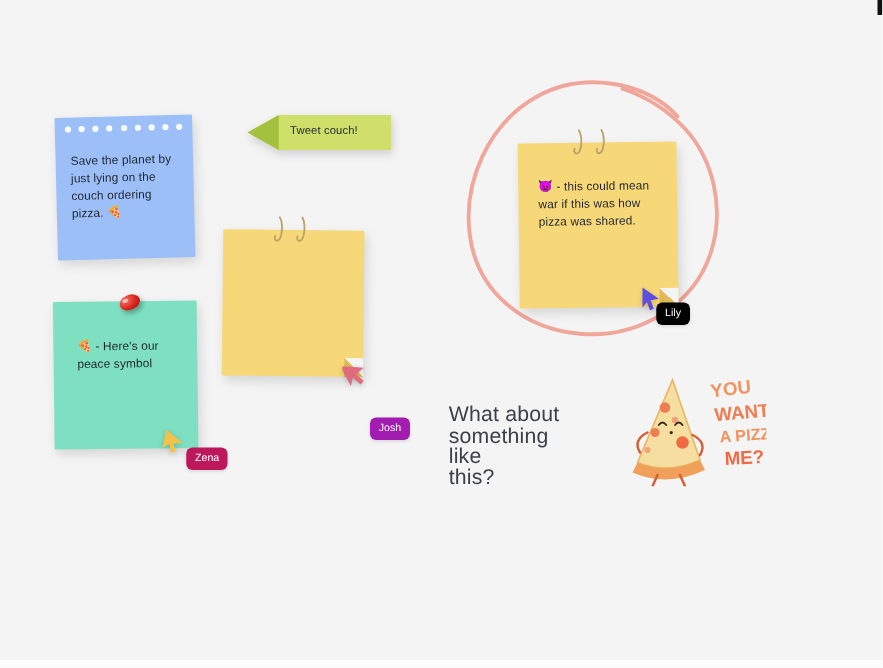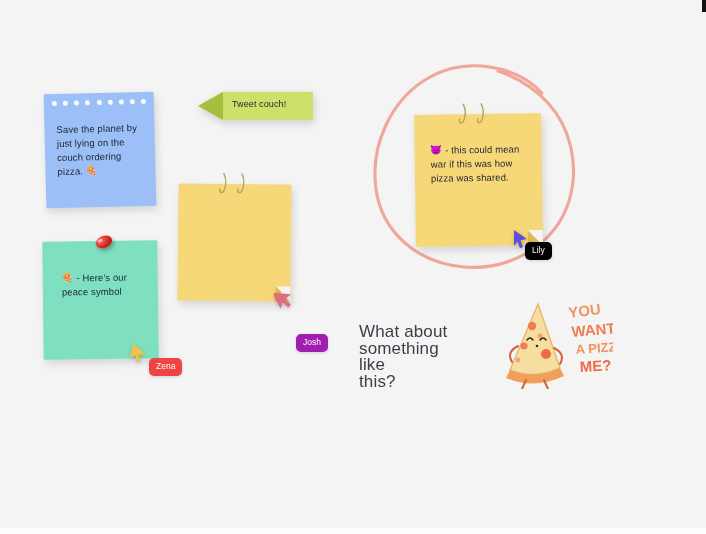--- a/index.html
+++ b/index.html
@@ -259,21 +259,21 @@
     box-shadow: 0 1px 3px rgba(0,0,0,0.14);
   }
 
   #cursor-josh { left: 274px; top: 287px; }
   #cursor-josh .name-chip { left: 22px; top: 15px; background: #a21caf; margin-top: 32px; }
 
   #cursor-lily { left: 512px; top: 229px; }
   #cursor-lily .name-chip { left: 13px; top: 13px; background: #000000; }
 
   #cursor-zena { left: 129px; top: 344px; }
-  #cursor-zena .name-chip { left: 20px; top: 14px; background: #ef4444; }
+  #cursor-zena .name-chip { left: 20px; top: 14px; background: #be185d; }
 </style>
 </head>
 <body>
 
 <div id="canvas">
 
   <svg id="drawn-circle" viewBox="0 0 216 215" fill="none">
     <path d="M176 38 C150 10 100 2 64 22 C24 44 4 92 10 134 C16 178 52 208 98 212 C146 216 190 188 203 146 C214 110 204 72 182 48 C168 33 150 22 132 16" stroke="#f0a69a" stroke-width="3.1" stroke-linecap="round" fill="none"></path>
   </svg>
 

